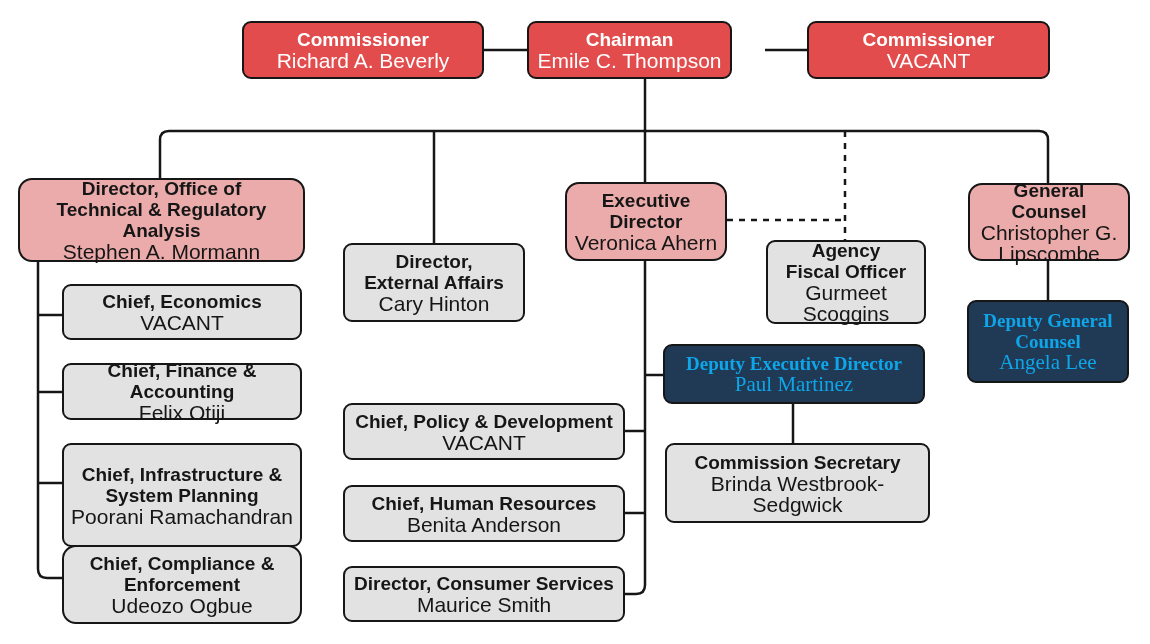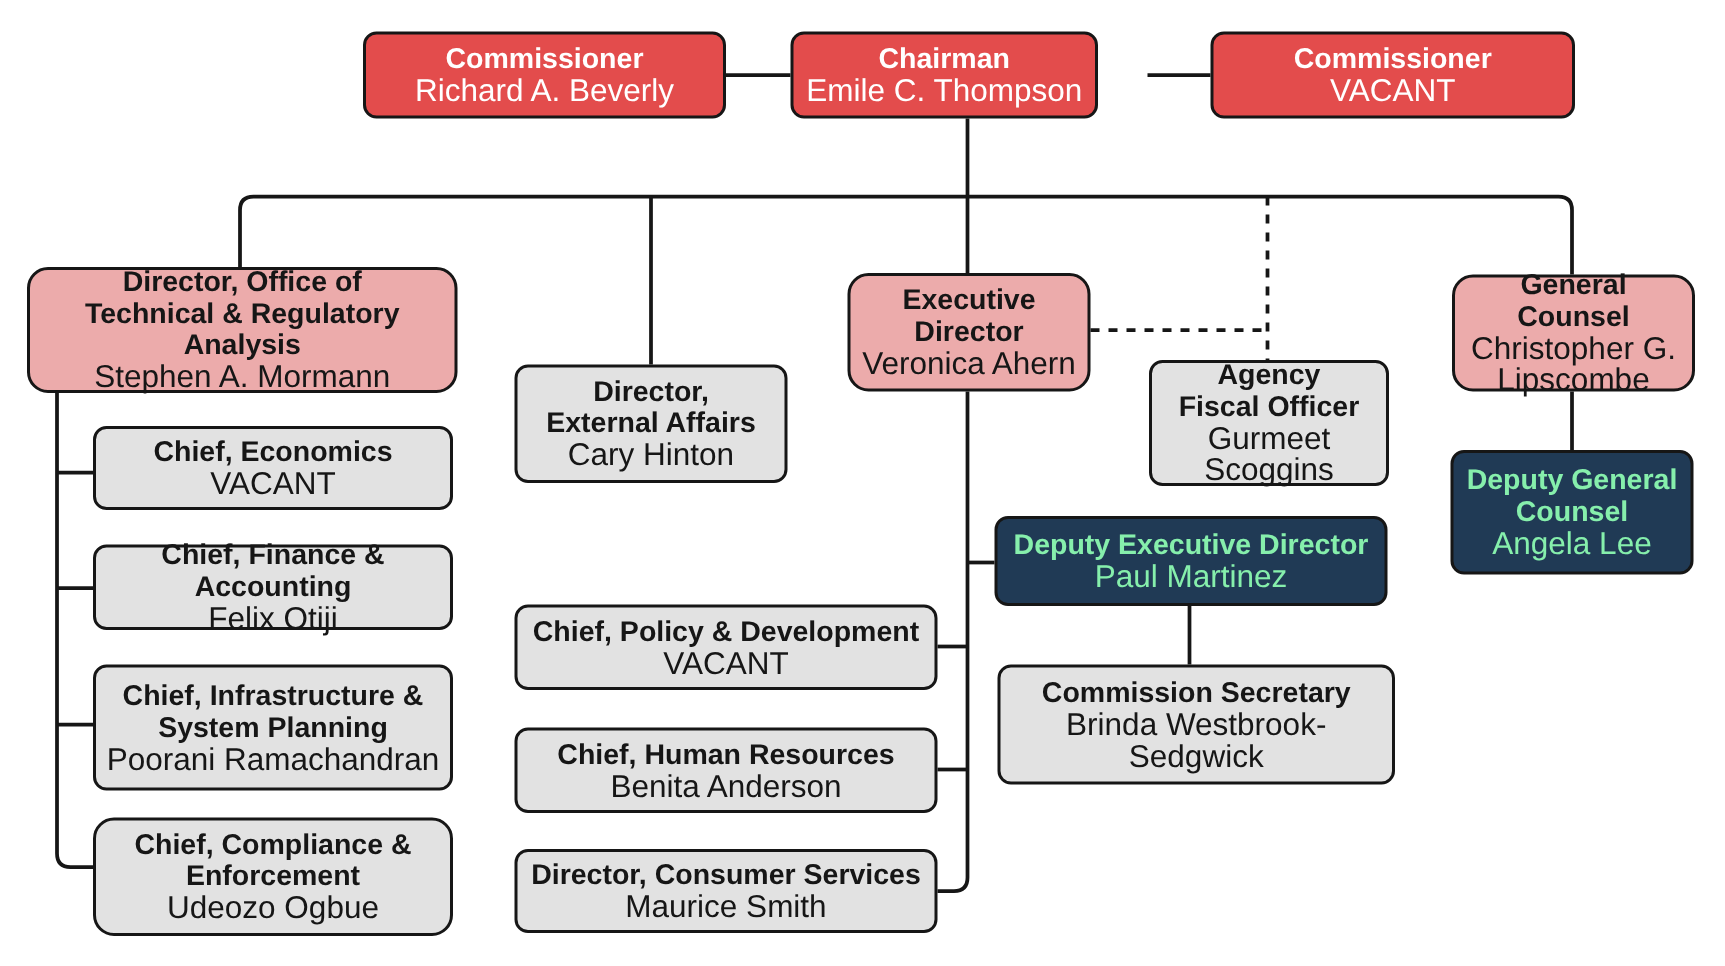--- a/index.html
+++ b/index.html
@@ -41,35 +41,35 @@
     white-space: pre-line;
   }
   .node .person {
     font-size: 21px;
     line-height: 21px;
     white-space: pre-line;
   }
   .red  { background: #e34c4c; color: #ffffff; }
   .pink { background: #ecabab; color: #161616; border-radius: 14px; }
   .gray { background: #e2e2e2; color: #161616; justify-content: center; }
-  .navy { background: #203a55; color: #86efac; }
+  .navy { background: #203a55; color: #0ea5e9; font-family: Liberation Serif, serif; }
 
   
   .n-commissioner-left   { left: 242px; top: 21px;  width: 242px; height: 58px; }
   .n-chairman            { left: 527px; top: 21px;  width: 205px; height: 58px; }
   .n-commissioner-right  { left: 807px; top: 21px;  width: 243px; height: 58px; }
   .n-director-otra       { left: 18px;  top: 178px; width: 287px; height: 84px; }
   .n-director-external   { left: 343px; top: 243px; width: 182px; height: 79px; }
   .n-executive-director  { left: 565px; top: 182px; width: 162px; height: 79px; }
   .n-agency-fiscal       { left: 766px; top: 240px; width: 160px; height: 84px; }
   .n-general-counsel     { left: 968px; top: 183px; width: 162px; height: 78px; }
   .n-deputy-general      { left: 967px; top: 300px; width: 162px; height: 83px; }
   .n-chief-economics     { left: 62px;  top: 284px; width: 240px; height: 56px; }
   .n-chief-finance       { left: 62px;  top: 363px; width: 240px; height: 57px; }
-  .n-chief-infrastructure{ left: 62px;  top: 443px; width: 240px; height: 84px; }
+  .n-chief-infrastructure{ left: 62px;  top: 443px; width: 240px; height: 104px; }
   .n-chief-compliance    { left: 62px;  top: 545px; width: 240px; height: 79px; border-radius: 14px; }
   .n-chief-policy        { left: 343px; top: 403px; width: 282px; height: 57px; }
   .n-chief-hr            { left: 343px; top: 485px; width: 282px; height: 57px; }
   .n-director-consumer   { left: 343px; top: 566px; width: 282px; height: 56px; }
   .n-deputy-executive    { left: 663px; top: 344px; width: 262px; height: 60px; }
   .n-commission-secretary{ left: 665px; top: 443px; width: 265px; height: 80px; }
 </style>
 </head>
 <body>
 

